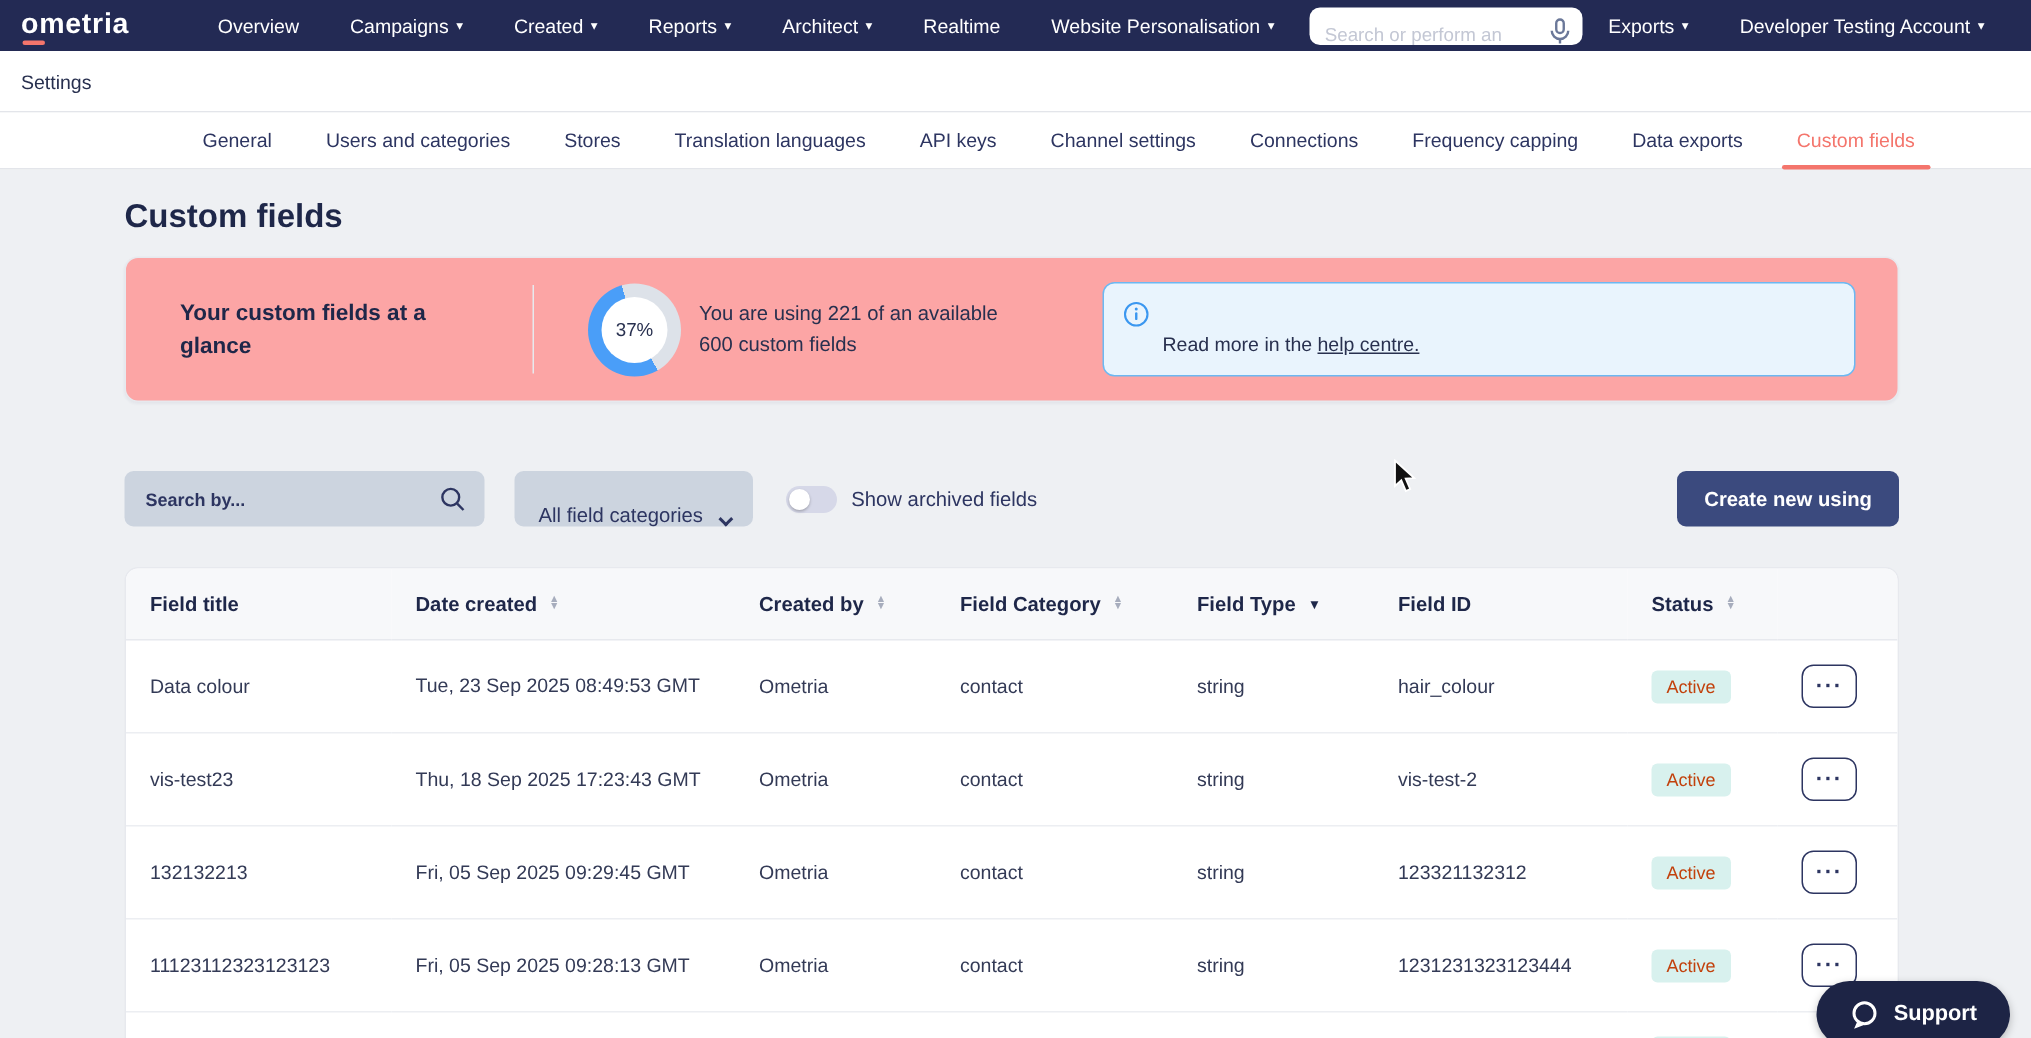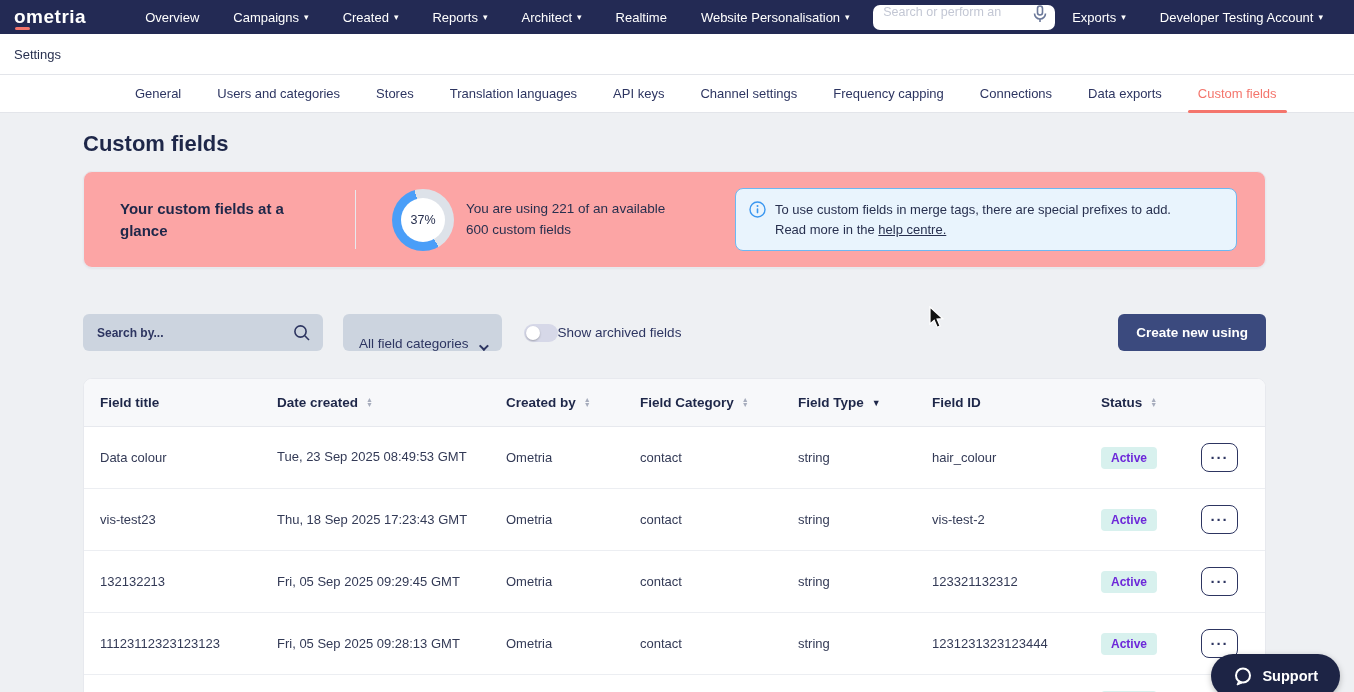--- a/index.html
+++ b/index.html
@@ -6,21 +6,21 @@
   html,body { width:1354px; height:692px; overflow:hidden; }
   body { font-family:"Liberation Sans","DejaVu Sans",sans-serif; background:#eef0f3; color:#2d3561; position:relative; }
 
   
   .topnav { height:34px; background:#232a54; display:flex; align-items:center; padding:0 14px; gap:0; }
   .logo-wrap { position:relative; margin-right:42px; }
   .logo { color:#fff; font-weight:bold; font-size:19px; letter-spacing:.5px; }
   .logo-underline { position:absolute; left:1px; bottom:-2px; width:15px; height:3px; background:#f4756c; border-radius:2px; }
   .nav-item { color:#fff; font-size:13px; font-weight:500; margin:0 17px; white-space:nowrap; cursor:pointer; display:flex; align-items:center; gap:5px; }
   .caret { font-size:9px; color:#fff; line-height:1; }
-  .nav-search { margin-left:auto; width:182px; height:25px; background:#fff; border-radius:7px; display:flex; align-items:flex-start; padding:0 8px 0 10px; }
+  .nav-search { margin-left:auto; width:182px; height:25px; background:#fff; border-radius:7px; display:flex; align-items:flex-end; padding:0 8px 0 10px; }
   .nav-search input { border:none; outline:none; flex:1; font-size:12.5px; color:#2d3561; background:transparent; font-family:inherit; min-width:0; }
   .nav-search input::placeholder { color:#c3c7d4; }
   .mic { flex:none; }
   .nav-right { display:flex; align-items:center; }
 
   
   .crumb-bar { height:41px; background:#fff; border-bottom:1px solid #e3e5ea; display:flex; align-items:center; padding:0 14px; }
   .crumb { font-size:13px; font-weight:500; color:#28304f; }
   .tabs-bar { height:38px; background:#fff; border-bottom:1px solid #e3e5ea; display:flex; align-items:stretch; padding-left:117px; }
   .tab { font-size:13px; font-weight:500; color:#2d3561; display:flex; align-items:center; padding:0 18px; cursor:pointer; position:relative; white-space:nowrap; }
@@ -42,36 +42,36 @@
   .info-icon { flex:none; margin-top:1px; }
   .help-link { text-decoration:underline; color:#28304f; cursor:pointer; }
 
   
   .filter-row { display:flex; align-items:center; margin-bottom:27px; }
   .search-field { width:240px; height:37px; background:#ccd4df; border-radius:6px; display:flex; align-items:center; padding:0 12px 0 14px; }
   .search-field input { border:none; outline:none; background:transparent; flex:1; font-size:12px; font-weight:bold; color:#2d3561; font-family:inherit; min-width:0; }
   .search-field input::placeholder { color:#2d3561; opacity:1; }
   .drop-btn { height:37px; background:#ccd4df; border:none; border-radius:6px; font-family:inherit; font-size:13.5px; font-weight:normal; color:#2d3561; display:flex; align-items:flex-end; gap:10px; padding:0 16px; margin-left:20px; cursor:pointer; }
   .chev { width:7px; height:7px; border-right:2px solid #2d3561; border-bottom:2px solid #2d3561; transform:rotate(45deg) translateY(-2px); }
-  .toggle-wrap { display:flex; align-items:center; margin-left:22px;text-align:center; }
+  .toggle-wrap { display:flex; align-items:center; gap:10px; margin-left:22px;text-align:center; }
   .toggle { width:34px; height:18px; background:#d6d8e8; border-radius:10px; position:relative; cursor:pointer; flex:none; }
   .toggle-knob { position:absolute; top:2px; left:2px; width:14px; height:14px; background:#fff; border-radius:50%; box-shadow:0 1px 2px rgba(0,0,0,.25); }
   .toggle-label { font-size:13.5px; color:#2d3561; }
   .create-btn { margin-left:auto; height:37px; background:#3b4a7e; color:#fff; border:none; border-radius:6px; font-family:inherit; font-size:13.5px; font-weight:bold; padding:0 18px; cursor:pointer; }
 
   
   .table-card { background:#fff; border:1px solid #e7e9ee; border-radius:9px 9px 0 0; overflow:hidden; }
   table { width:100%; border-collapse:collapse; table-layout:fixed; }
   thead th { background:#f7f8fa; font-size:13.5px; font-weight:bold; color:#1e2749; text-align:left; padding:16px 8px 16px 16px; border-bottom:1px solid #e7e9ee; }
   thead th .th-inner { display:flex; align-items:center; gap:8px; }
   .sort-both { display:flex; flex-direction:column; line-height:.62; color:#a7adbd; font-size:7px; cursor:pointer; }
   .sort-desc { color:#1e2749; font-size:9px; cursor:pointer; }
   tbody td { font-size:13px; color:#333a56; padding:16px 8px 16px 16px; border-bottom:1px solid #eceef2; vertical-align:middle; background:#fff; }
   .date-narrow { display:inline-block; max-width:198px; line-height:1.6; }
-  .badge { display:inline-block; background:#d8f1ee; color:#6d28d9; font-size:12px; font-weight:700; padding:4px 10px; border-radius:4px; }
+  .badge { display:inline-block; background:#d8f1ee; color:#c2410c; font-size:12px; font-weight:400; padding:4px 10px; border-radius:4px; }
   .dots-btn { width:37px; height:29px; background:#fff; border:1px solid #2d3561; border-radius:8px; color:#2d3561; font-size:15px; font-weight:bold; letter-spacing:1px; line-height:1; cursor:pointer; font-family:inherit; }
 
   
   .support-btn { position:absolute; right:14px; bottom:-6px; height:44px; background:#1d2445; border:none; border-radius:22px; color:#fff; font-family:inherit; font-size:14.5px; font-weight:bold; display:flex; align-items:center; gap:9px; padding:0 22px; cursor:pointer; box-shadow:0 2px 6px rgba(0,0,0,.25); }
   .cursor { position:absolute; left:928px; top:306px; pointer-events:none; z-index:50; }
 </style>
 </head>
 <body>
 
 <header class="topnav">
@@ -130,22 +130,22 @@
   <span class="crumb">Settings</span>
 </div>
 
 <nav class="tabs-bar">
   <div class="tab">General</div>
   <div class="tab">Users and categories</div>
   <div class="tab">Stores</div>
   <div class="tab">Translation languages</div>
   <div class="tab">API keys</div>
   <div class="tab">Channel settings</div>
+  <div class="tab">Connections</div>
   <div class="tab">Frequency capping</div>
-  <div class="tab">Connections</div>
   <div class="tab">Data exports</div>
   <div class="tab active">Custom fields</div>
 </nav>
 
 <main class="content">
   <h1 class="page-title">Custom fields</h1>
 
   <section class="summary-card">
     <div class="summary-heading">Your custom fields at a glance</div>
     <div class="v-divider"></div>
@@ -155,21 +155,21 @@
         </div>
     </div>
     <div class="usage-text">You are using 221 of an available 600 custom fields</div>
     <aside class="info-box">
       <svg class="info-icon" width="17" height="17" viewBox="0 0 17 17">
         <circle cx="8.5" cy="8.5" r="7.5" fill="none" stroke="#3b97f0" stroke-width="1.4"></circle>
         <circle cx="8.5" cy="5" r="1" fill="#3b97f0"></circle>
         <rect x="7.7" y="7.2" width="1.6" height="5.2" rx="0.8" fill="#3b97f0"></rect>
       </svg>
       <div>
-        <span>To use custom fields in merge tags, there are special prefixes to add.</span><br>
+        <br>
         <span>Read more in the </span><a class="help-link">help centre.</a>
       </div>
     </aside>
   </section>
 
   <div class="filter-row">
     <div class="search-field">
       <input type="text" placeholder="Search by..." style="">
       <svg width="18" height="18" viewBox="0 0 18 18">
         <circle cx="7.5" cy="7.5" r="5.6" fill="none" stroke="#2d3561" stroke-width="1.6"></circle>

